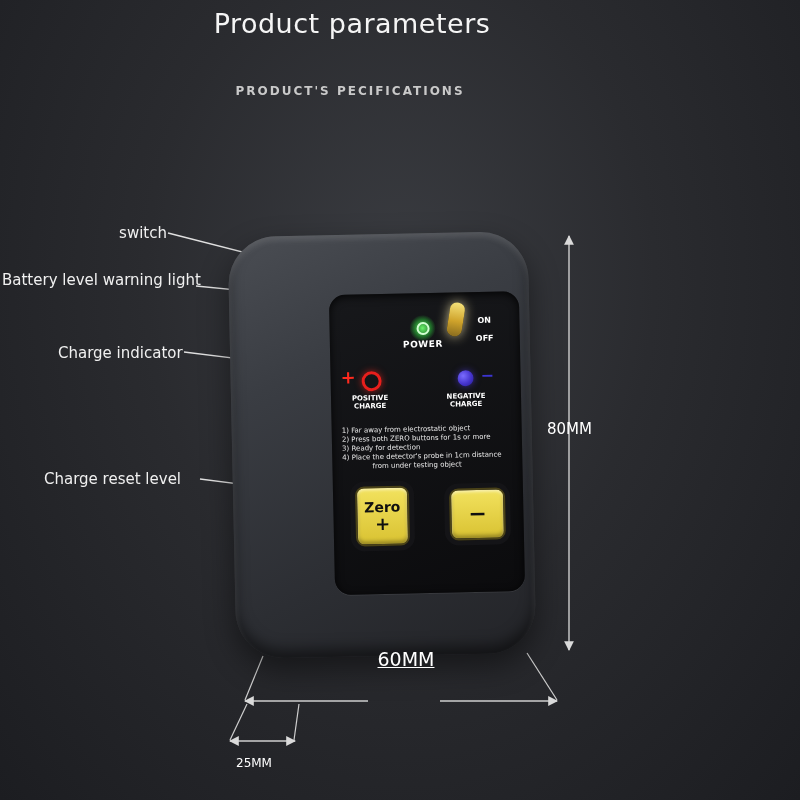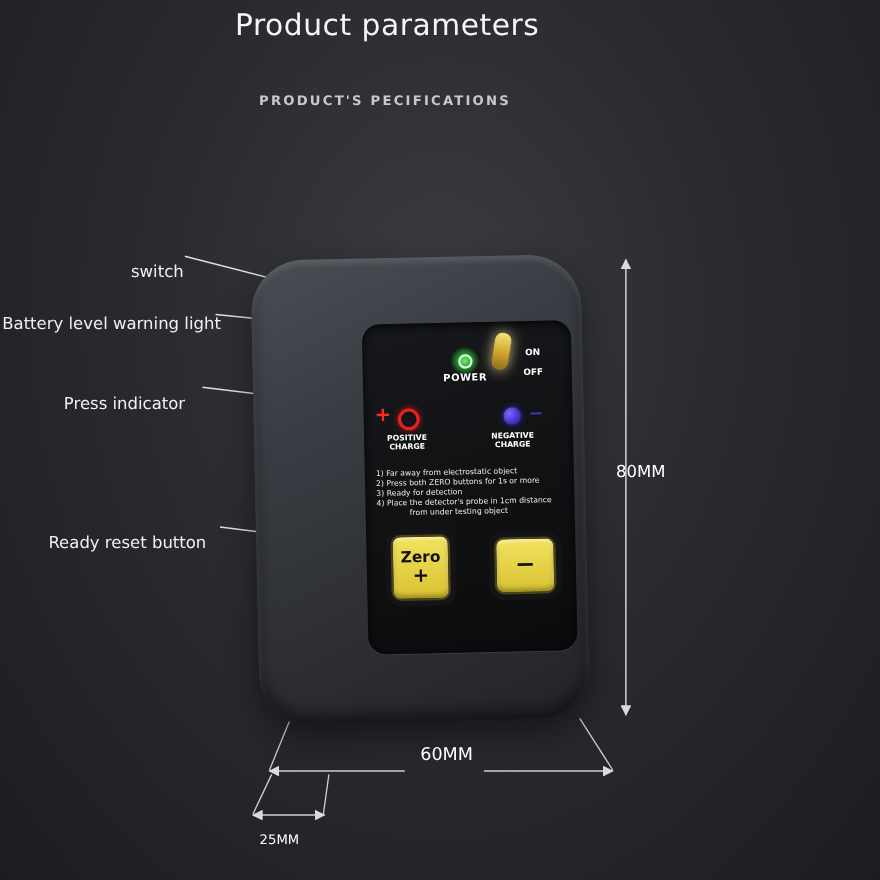--- a/index.html
+++ b/index.html
@@ -13,29 +13,29 @@
   
   .title{
     left:0;top:8px;width:704px;text-align:center;
     color:#f5f5f5;font-size:27px;font-weight:500;letter-spacing:.5px;
   }
   .subtitle{
     left:0;top:84px;width:700px;text-align:center;
     color:#c9c9c9;font-size:12px;font-weight:600;letter-spacing:2px;
   }
   
-  .callout{color:#f0f0f0;font-size:15px;margin-top:14px;}
+  .callout{color:#f0f0f0;font-size:15px;}
   .co-switch{left:95px;top:224px;width:72px;text-align:right;}
   .co-battery{left:2px;top:271px;}
   .co-charge{left:58px;top:344px;}
   .co-reset{left:44px;top:470px;}
   
   .dim{color:#ffffff;}
-  .dim-h{left:560px;top:420px;font-size:15px;}
-  .dim-w{left:368px;top:676px;width:76px;text-align:center;font-size:16px;}
+  .dim-h{left:547px;top:420px;font-size:15px;}
+  .dim-w{left:368px;top:648px;width:76px;text-align:center;font-size:19px;text-decoration:underline;}
   .dim-d{left:216px;top:756px;width:76px;text-align:center;font-size:12px;}
   
   .device{
     left:232px;top:234px;width:300px;height:422px;border-radius:48px;
     background:linear-gradient(155deg,#4a4d53 0%,#3a3d43 30%,#2c2e33 70%,#232428 100%);
     box-shadow:inset 0 4px 6px rgba(255,255,255,.14), inset 0 -8px 14px rgba(0,0,0,.5), 0 12px 30px rgba(0,0,0,.45);
     transform:rotate(-1.2deg);
   }
   .panel{
     position:absolute;left:100px;top:60px;width:190px;height:300px;border-radius:16px;
@@ -122,22 +122,22 @@
   <line x1="245" y1="701" x2="368" y2="701" stroke="#cfcfcf" stroke-width="1.4" marker-start="url(#arr)"></line>
   <line x1="440" y1="701" x2="557" y2="701" stroke="#cfcfcf" stroke-width="1.4" marker-end="url(#arr)"></line>
 
   <line x1="247" y1="704" x2="230" y2="740" stroke="#cfcfcf" stroke-width="1.2"></line>
   <line x1="299" y1="704" x2="294" y2="740" stroke="#cfcfcf" stroke-width="1.2"></line>
   <line x1="230" y1="741" x2="295" y2="741" stroke="#cfcfcf" stroke-width="1.4" marker-start="url(#arr)" marker-end="url(#arr)"></line>
 </svg>
 
 <div class="abs callout co-switch">switch</div>
 <div class="abs callout co-battery">Battery level warning light</div>
-<div class="abs callout co-charge">Press indicator</div>
-<div class="abs callout co-reset">Ready reset button</div>
+<div class="abs callout co-charge">Charge indicator</div>
+<div class="abs callout co-reset">Charge reset level</div>
 
 <div class="abs device">
   <div class="panel">
 
     <div class="power-glow">
       <div class="power-ring"></div>
     </div>
     <div class="power-label">POWER</div>
 
     <div class="switch-lever"></div>

